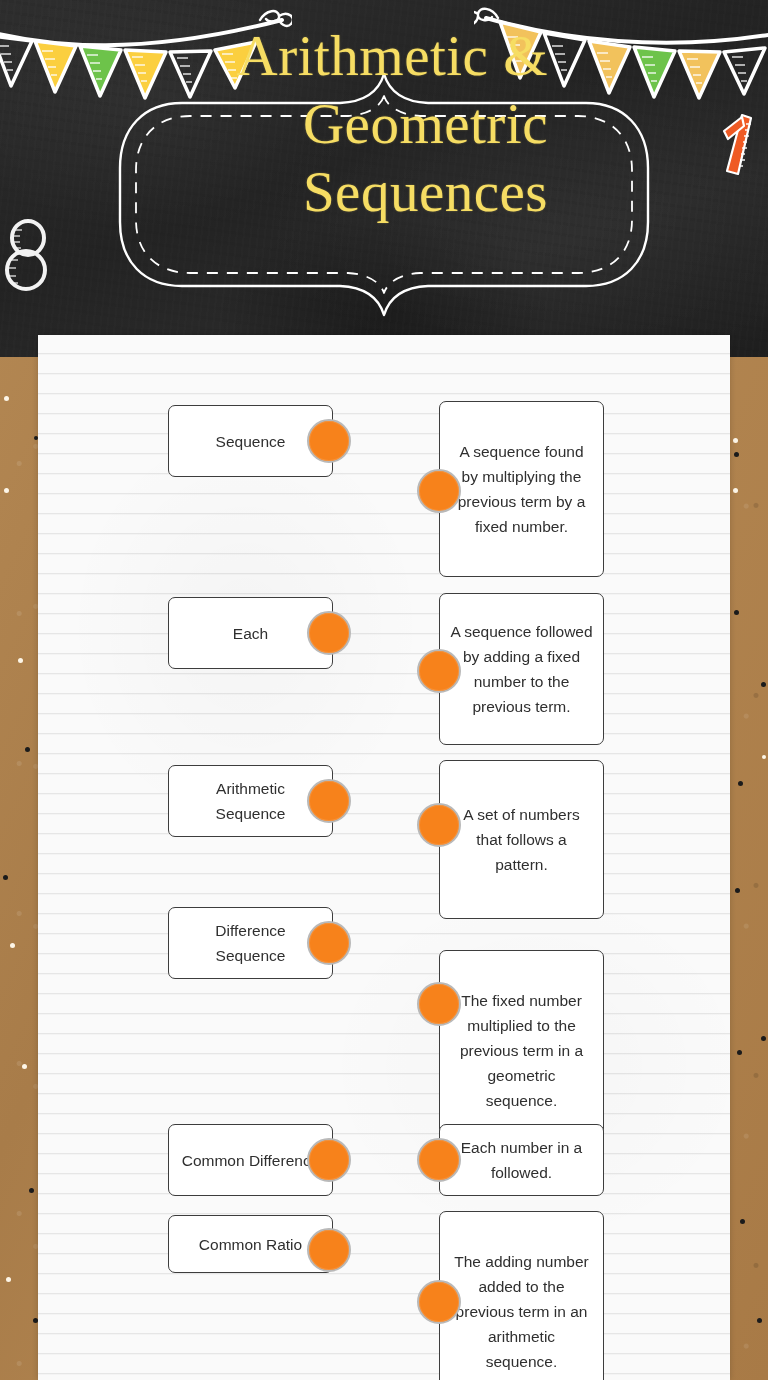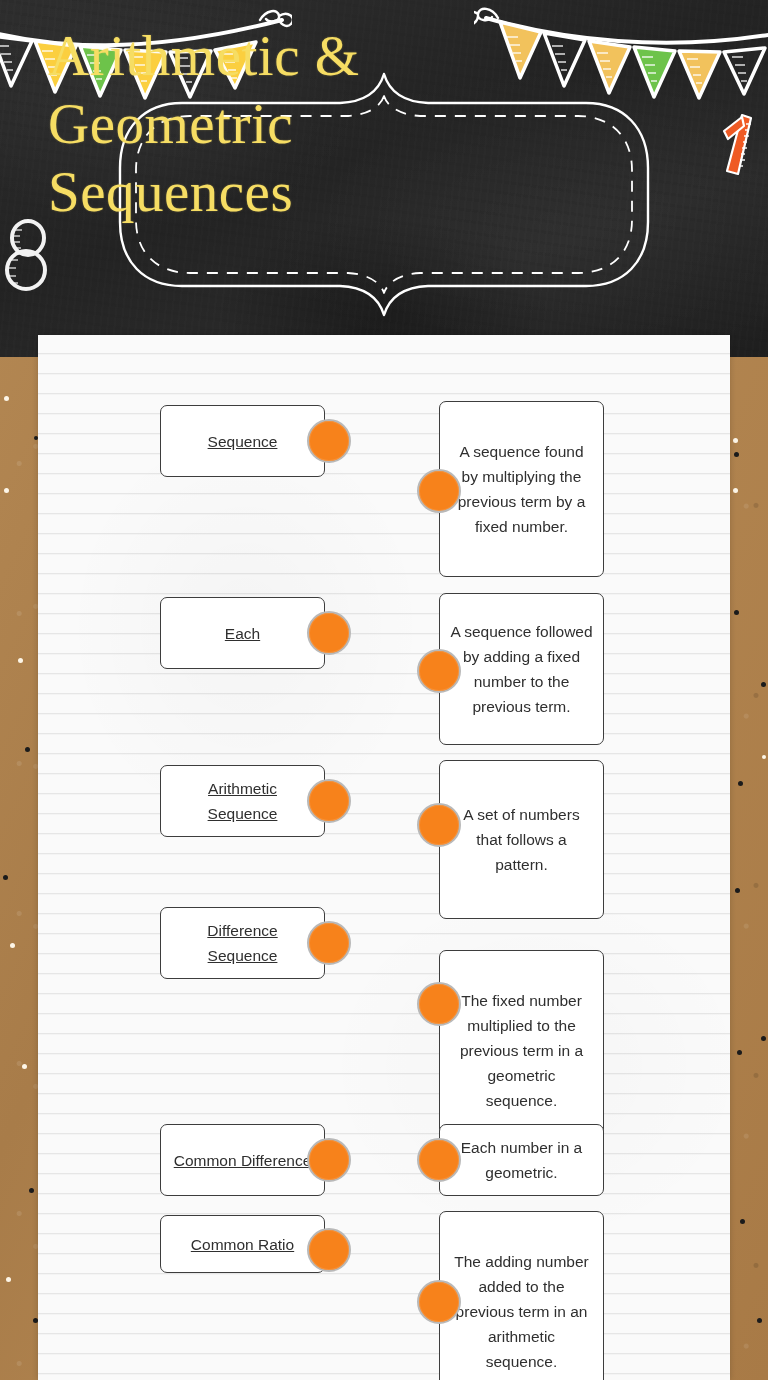--- a/index.html
+++ b/index.html
@@ -70,21 +70,21 @@
   
   #title-frame {
     position: absolute;
     left: 110px; top: 72px;
     width: 548px; height: 245px;
   }
   #title-text {
     position: absolute;
     left: 0; top: 22px;
     width: 548px;
-    text-align: left;
+    text-align: right;
     font-family: "Liberation Serif", "DejaVu Serif", serif;
     font-size: 57px;
     line-height: 68px;
     color: #f6dd63;
     letter-spacing: .5px;
     text-shadow: 0 0 2px rgba(246,221,99,.35);
     padding-left: 48px;
   }
 
   
@@ -132,23 +132,22 @@
     justify-content: center;
     text-align: center;
     color: #2f2f2f;
     font-size: 15.5px;
     line-height: 25px;
     padding: 8px 10px;
     z-index: 2;
   }
 
   .card-term {
-    left: 122px;
+    left: 130px;
     width: 165px;
-    text-decoration: underline;
   }
   .card-def {
     left: 401px;
     width: 165px;
   }
 
   .dot {
     position: absolute;
     width: 44px; height: 44px;
     border-radius: 50%;
@@ -334,21 +333,21 @@
           <div class="dot dot-right" style="top:647px;"></div>
         </div>
 
         <div class="row" style="top:0px;">
           <div class="card card-term" style="top:789px; height:72px;">
             <span>Common Difference</span>
           </div>
           <div class="dot dot-left" style="top:803px;"></div>
 
           <div class="card card-def" style="top:789px; height:72px;">
-            <span>Each number in a geometric.</span>
+            <span>Each number in a followed.</span>
           </div>
           <div class="dot dot-right" style="top:803px;"></div>
         </div>
 
         <div class="row" style="top:0px;">
           <div class="card card-term" style="top:880px; height:58px;">
             <span>Common Ratio</span>
           </div>
           <div class="dot dot-left" style="top:893px;"></div>
 

